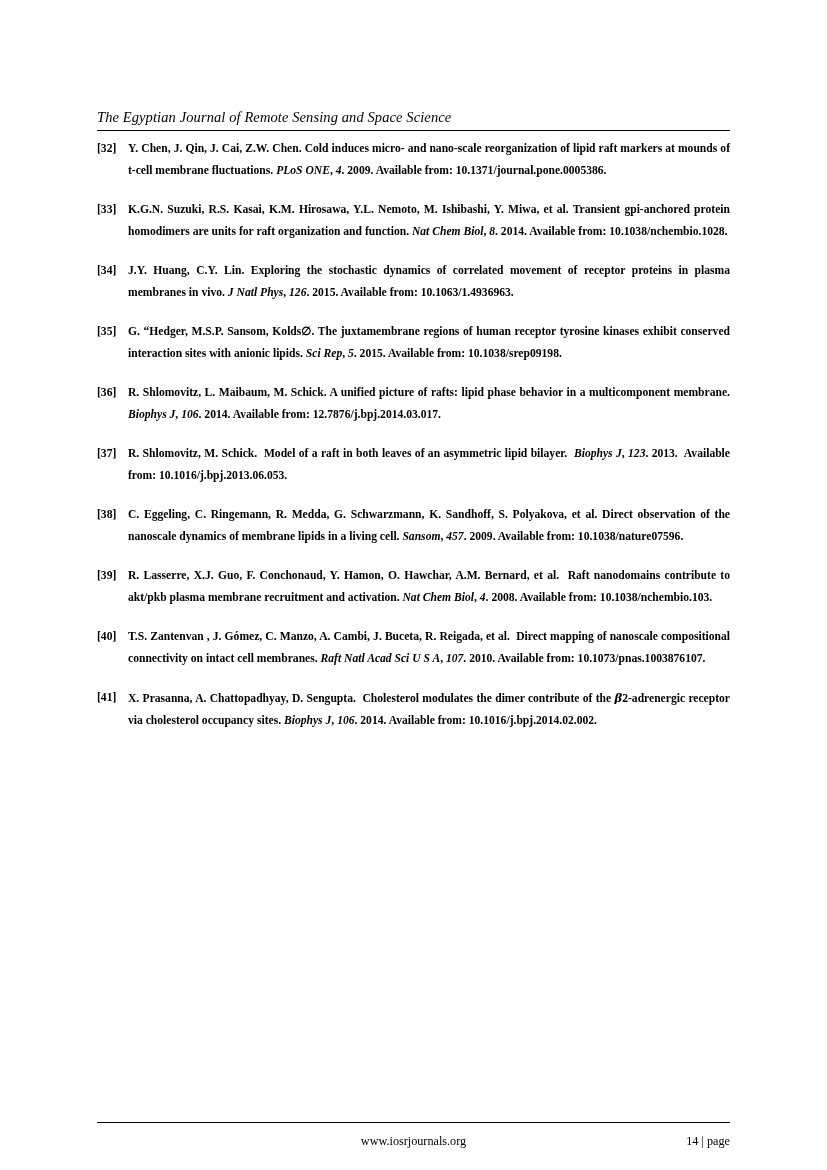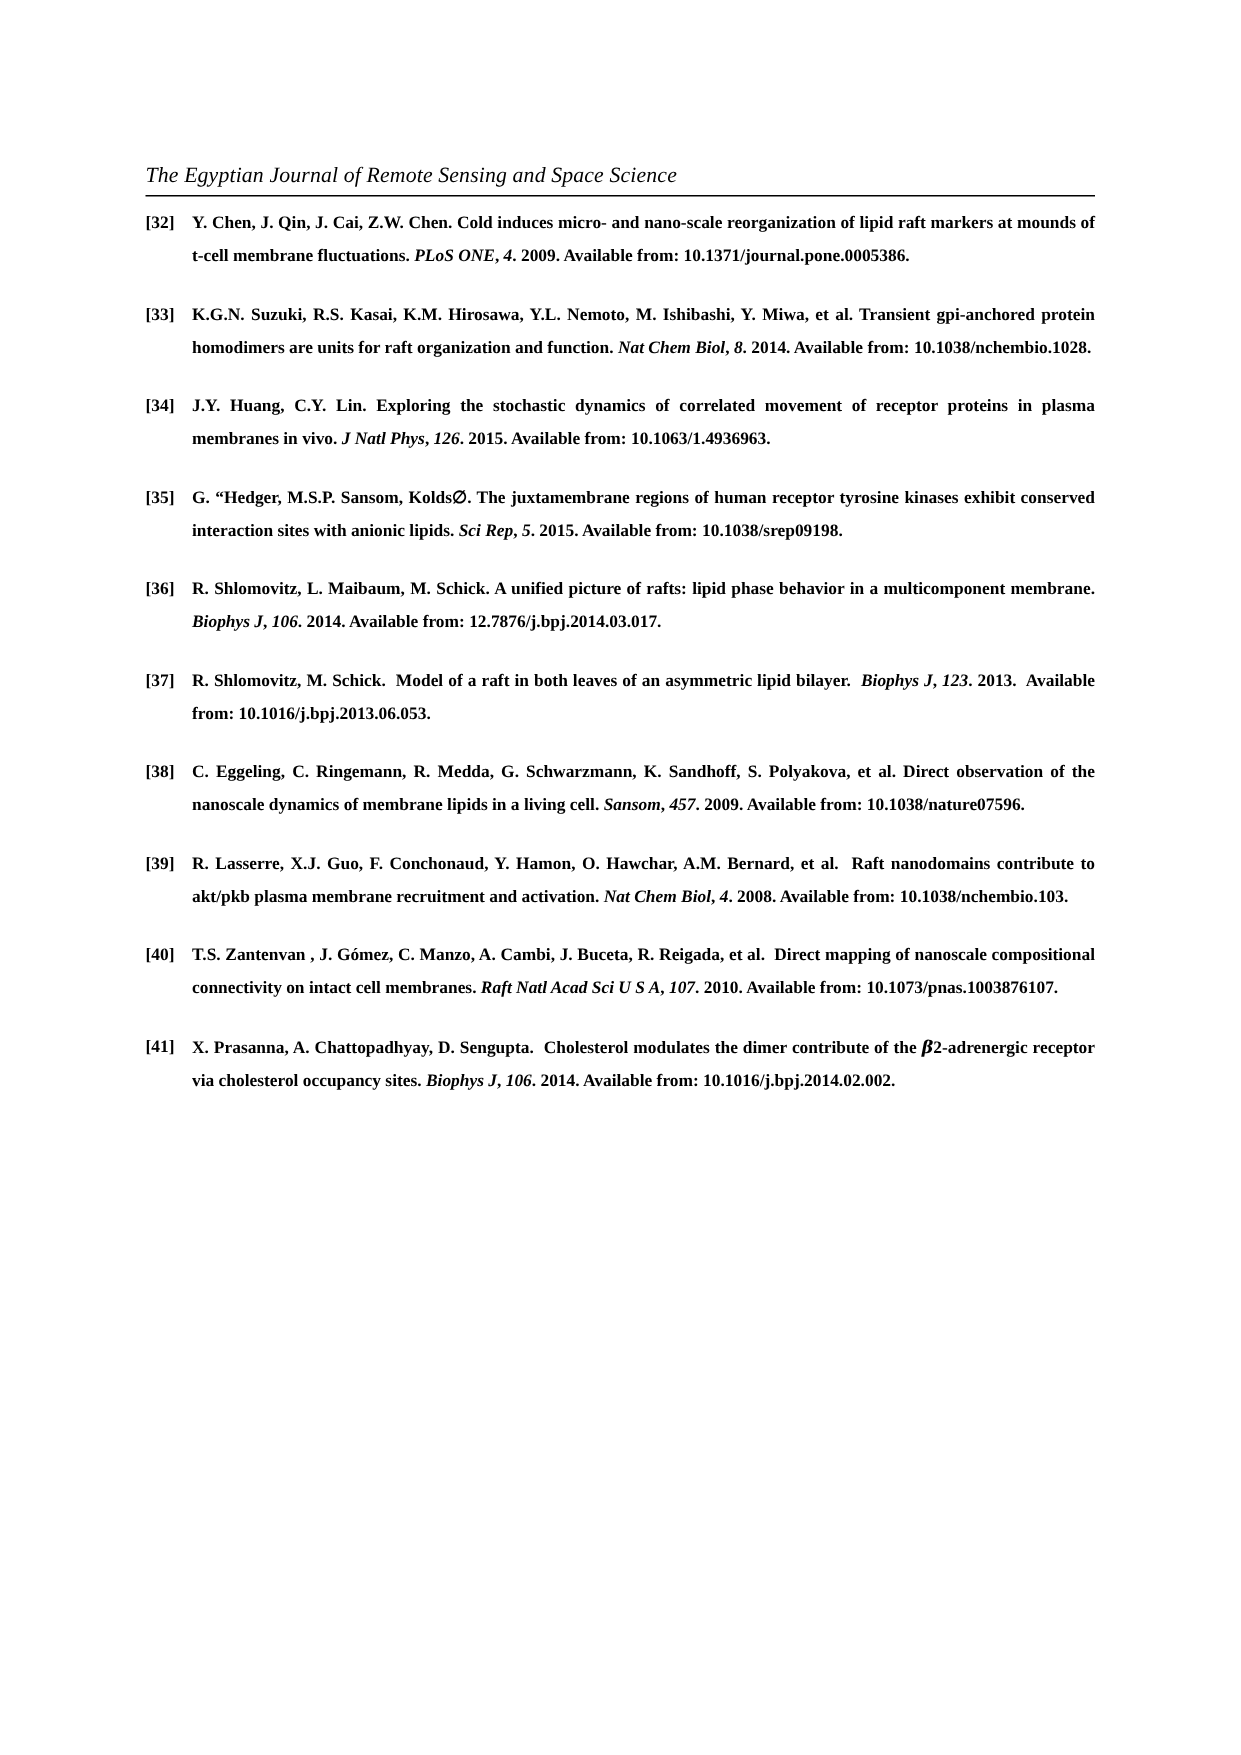--- a/index.html
+++ b/index.html
@@ -169,14 +169,21 @@
       <span class="ref-body"><span>T.S. Zantenvan , J. Gómez, C. Manzo, A. Cambi, J. Buceta, R. Reigada, et al.</span>&nbsp; <span>Direct mapping of nanoscale compositional connectivity on intact cell membranes.</span> <i>Raft Natl Acad Sci U S A</i>, <i>107</i>. <span>2010.</span> <span>Available from: 10.1073/pnas.1003876107.</span></span>
     </div>
 
     <div class="ref-item">
       <span class="ref-num">[41]</span>
       <span class="ref-body"><span>X. Prasanna, A. Chattopadhyay, D. Sengupta.</span>&nbsp; <span>Cholesterol modulates the dimer contribute of the </span><span class="beta">β</span><span>2-adrenergic receptor via cholesterol occupancy sites.</span> <i>Biophys J</i>, <i>106</i>. <span>2014.</span> <span>Available from: 10.1016/j.bpj.2014.02.002.</span></span>
     </div>
 
   </div>
 
+  <div class="footer">
+    <div class="footer-rule"></div>
+    <div class="footer-row">
+      <div class="footer-center">www.iosrjournals.org</div>
+      <div class="footer-right">14 | page</div>
+    </div>
+  </div>
 
 </div>
 
 </body></html>

